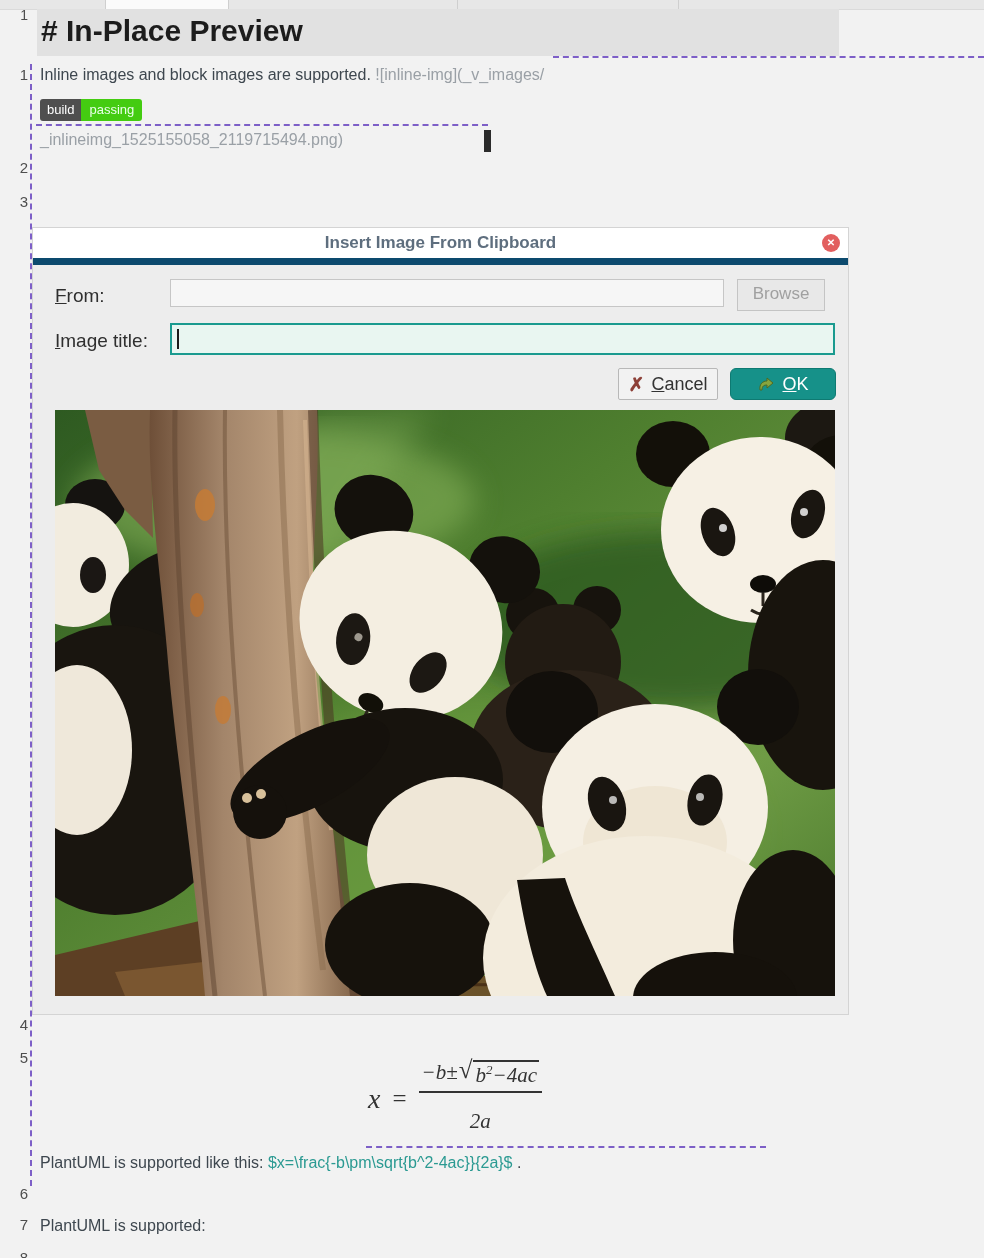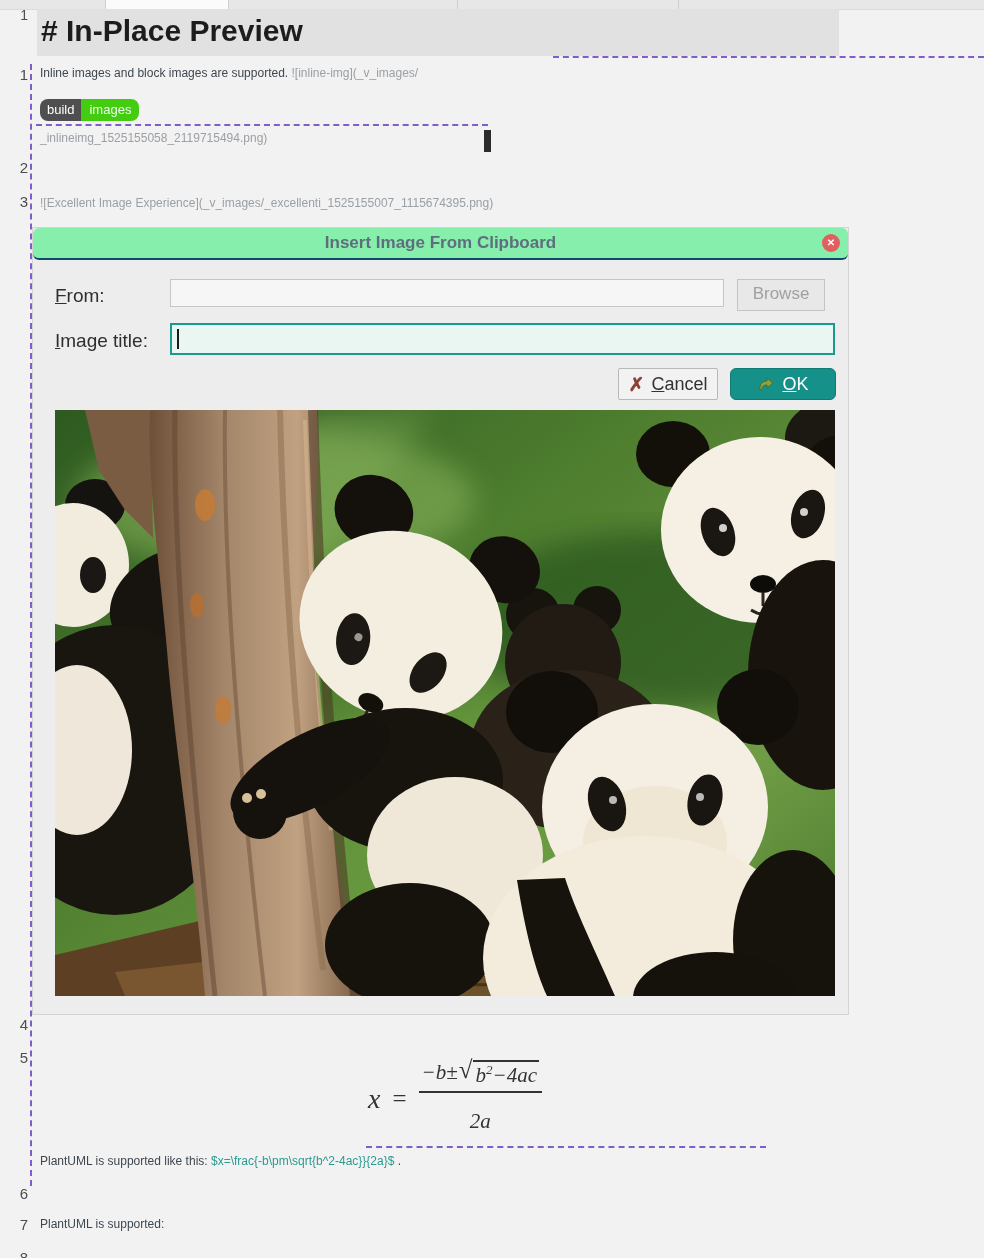--- a/index.html
+++ b/index.html
@@ -13,38 +13,38 @@
 
   
   .lnum{position:absolute;left:0;width:28px;text-align:right;font-size:15px;color:#4e4e4e;}
   .lnum.h1n{font-size:14px;}
 
   
   .heading-row{position:absolute;left:37px;top:9px;width:802px;height:47px;background:#e1e1e1;}
   .heading-text{position:absolute;left:4px;top:5px;font-size:30px;font-weight:bold;color:#1c1c1c;white-space:pre;}
 
   
-  .t{position:absolute;font-size:12px;color:#3e474f;white-space:pre;}
+  .t{position:absolute;font-size:16px;color:#3e474f;white-space:pre;}
   .syn{color:#9aa0a6;}
   .code-teal{color:#2b9a92;}
 
   
   .pv{position:absolute;left:30px;top:64px;height:1122px;width:0;border-left:2px dashed #7d5fc7;}
   .pd{position:absolute;height:0;border-top:2px dashed #7d5fc7;}
 
   
-  .badge{position:absolute;left:40px;top:99px;height:22px;display:flex;font-size:13px;border-radius:8px;overflow:hidden;line-height:16px;}
+  .badge{position:absolute;left:40px;top:99px;height:22px;display:flex;font-size:13px;border-radius:3px;overflow:hidden;line-height:16px;}
   .badge .b1{background:#4f4f4f;color:#fff;padding:3px 7px;}
   .badge .b2{background:#44cc11;color:#eaffea;padding:3px 8px;}
 
   .curblock{position:absolute;left:484px;top:130px;width:7px;height:22px;background:#2b2b2b;}
 
   
   .dialog{position:absolute;left:33px;top:228px;width:815px;height:786px;background:#ededed;box-shadow:0 0 0 1px #d4d4d4;}
-  .dlg-titlebar{position:relative;height:30px;background:#86efac;border-bottom:2px solid #0c4a6e;border-radius:6px;}
+  .dlg-titlebar{position:relative;height:30px;background:#ffffff;border-bottom:7px solid #0c4a6e;}
   .dlg-title{text-align:center;line-height:30px;font-size:17px;font-weight:bold;color:#5e6e7e;}
   .dlg-close{position:absolute;right:8px;top:6px;width:18px;height:18px;border-radius:50%;background:#e25f5f;color:#fff;
              font-size:10px;font-weight:bold;text-align:center;line-height:18px;cursor:pointer;}
   .dlg-label{position:absolute;font-size:19px;color:#2f2f2f;white-space:pre;}
   .dlg-label .u, .btn .u{text-decoration:underline;}
   .from-input{position:absolute;left:137px;top:51px;width:544px;height:26px;background:#f6f6f6;border:1px solid #c6c6c6;font-size:16px;padding:0 4px;}
   .browse-btn{position:absolute;left:704px;top:51px;width:86px;height:30px;background:#e8e8e8;border:1px solid #c4c4c4;
               color:#a0a0a0;font-size:17px;text-align:center;line-height:28px;}
   .title-input{position:absolute;left:137px;top:95px;width:661px;height:28px;background:#e9f6f1;border:2px solid #1a9a8f;}
   .caret{position:absolute;left:5px;top:4px;width:2px;height:20px;background:#1a1a1a;}
@@ -93,27 +93,26 @@
 
   <div class="pv"></div>
   <div class="pd" style="left:553px;top:56px;width:431px"></div>
   <div class="pd" style="left:36px;top:124px;width:452px"></div>
   <div class="pd" style="left:366px;top:1146px;width:400px"></div>
 
   <div class="t" style="left:40px;top:66px"><span>Inline images and block images are supported. </span><span class="syn">![inline-img](_v_images/</span></div>
 
   <div class="badge">
     <span class="b1">build</span>
-    <span class="b2">images</span>
+    <span class="b2">passing</span>
   </div>
 
   <div class="t syn" style="left:40px;top:131px">_inlineimg_1525155058_2119715494.png)</div>
   <div class="curblock"></div>
 
-  <div class="t syn" style="left:40px;top:196px">![Excellent Image Experience](_v_images/_excellenti_1525155007_1115674395.png)</div>
 
   <div class="dialog">
     <div class="dlg-titlebar">
       <div class="dlg-title">Insert Image From Clipboard</div>
       <div class="dlg-close">✕</div>
     </div>
 
     <div class="dlg-label" style="left:22px;top:57px"><span class="u">F</span><span>rom:</span></div>
     <input class="from-input" value="" style="">
     <div class="browse-btn"><span class="u">B</span><span>rowse</span></div>

